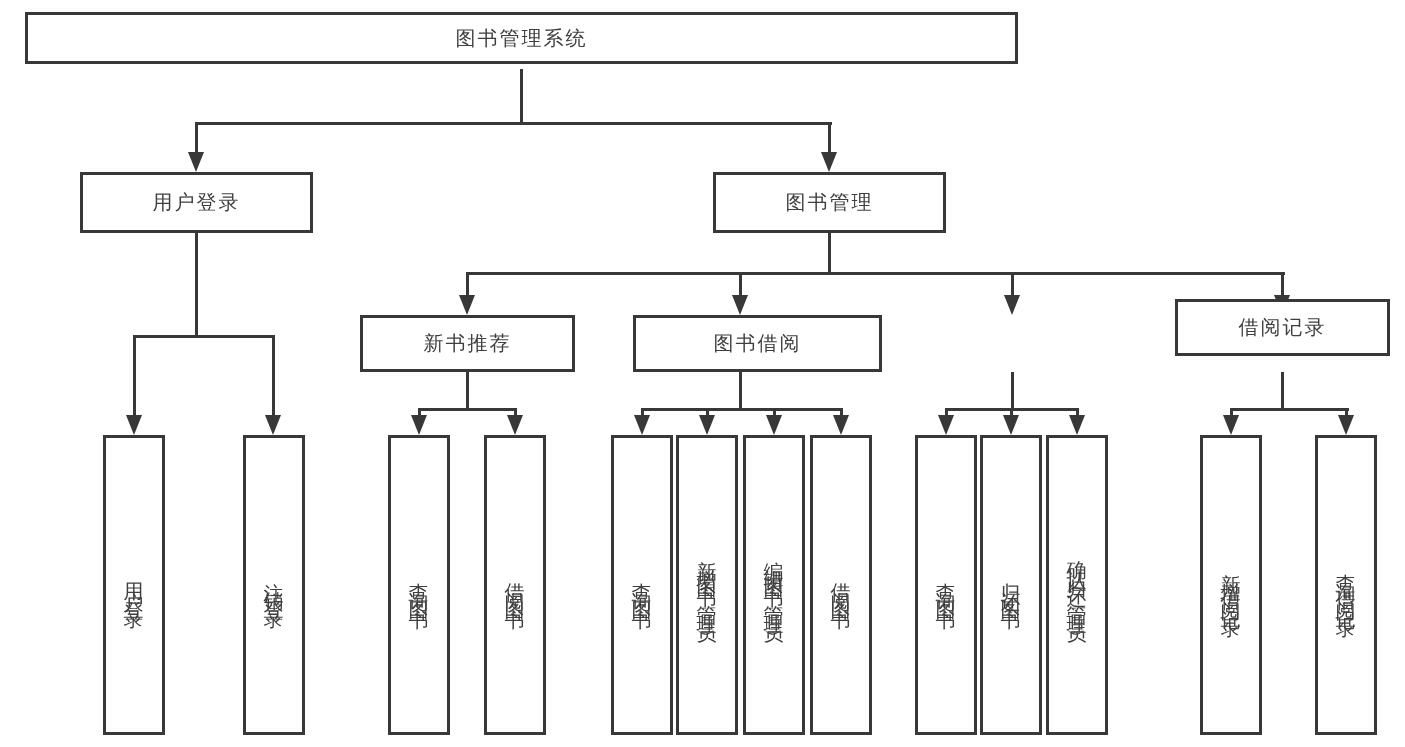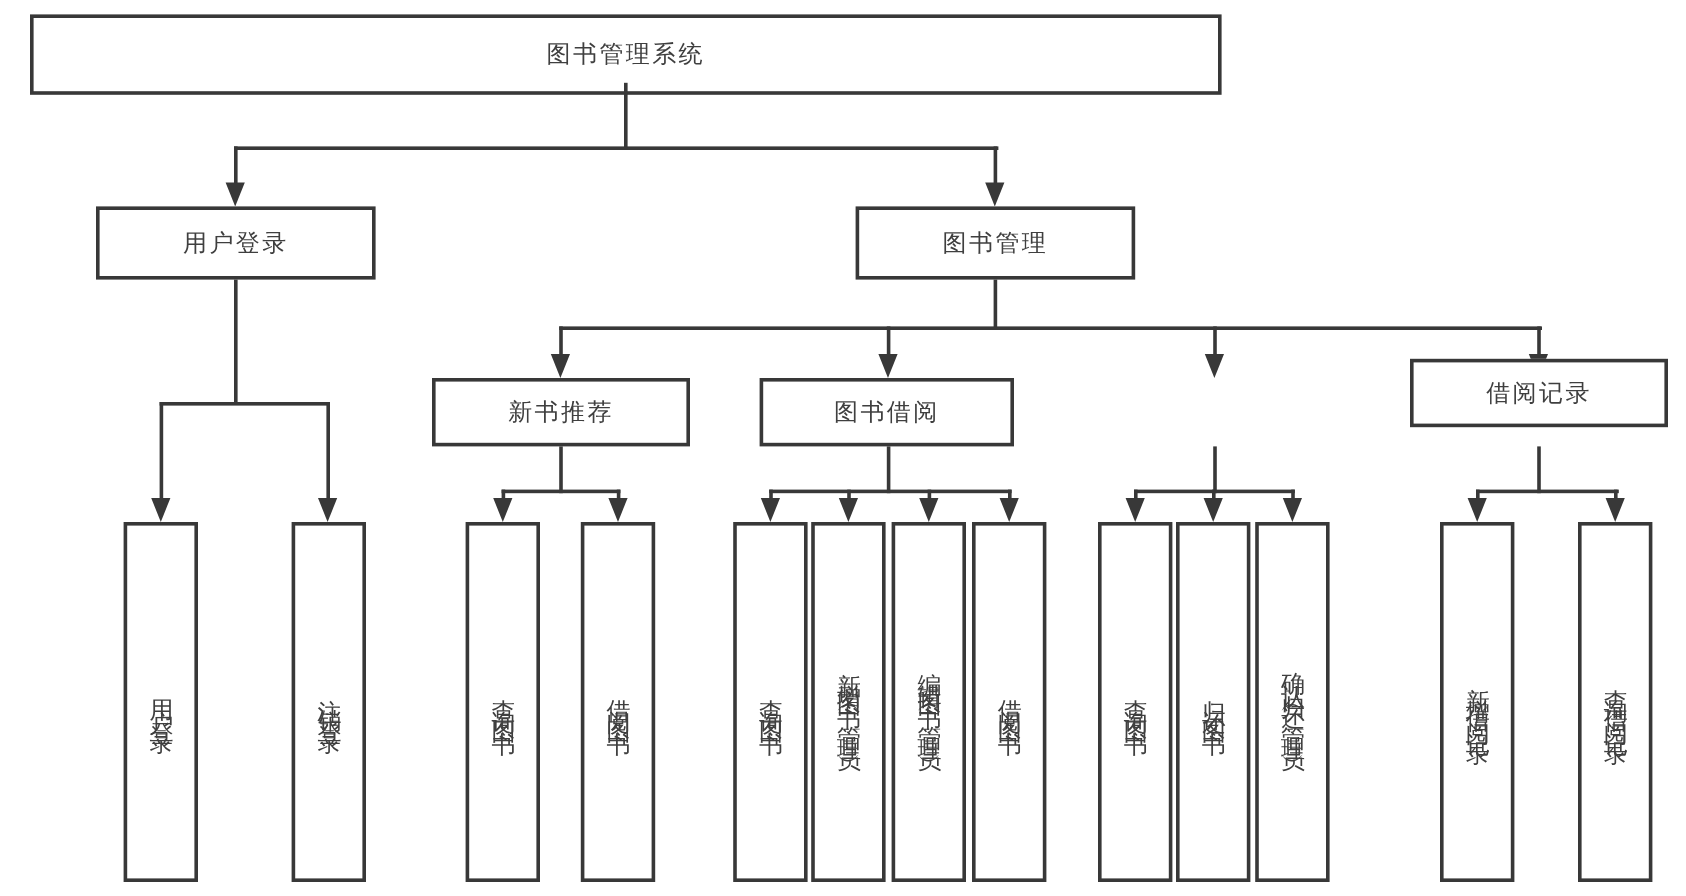--- a/index.html
+++ b/index.html
@@ -45,21 +45,21 @@
     color:#c3c3c3;
     letter-spacing:1px;
     text-shadow:1px 1px 0 #ffffff;
   }
 </style>
 </head>
 <body>
 
 <div id="canvas">
 
-  <div class="node hnode" style="left:25px;top:12px;width:993px;height:67px;">
+  <div class="node hnode" style="left:25px;top:12px;width:993px;height:52px;">
     <span>图书管理系统</span>
   </div>
 
   <div class="line" style="left:520px;top:69px;width:3px;height:56px;"></div>
   <div class="line" style="left:195px;top:122px;width:637px;height:3px;"></div>
   <div class="line" style="left:195px;top:122px;width:3px;height:33px;"></div>
   <div class="arrow" style="left:188px;top:152px;"></div>
   <div class="line" style="left:828px;top:122px;width:3px;height:33px;"></div>
   <div class="arrow" style="left:821px;top:152px;"></div>
 
@@ -84,21 +84,21 @@
   <div class="line" style="left:739px;top:272px;width:3px;height:26px;"></div>
   <div class="arrow" style="left:732px;top:295px;"></div>
   <div class="line" style="left:1011px;top:272px;width:3px;height:26px;"></div>
   <div class="arrow" style="left:1004px;top:295px;"></div>
   <div class="line" style="left:1281px;top:272px;width:3px;height:26px;"></div>
   <div class="arrow" style="left:1274px;top:295px;"></div>
 
   <div class="node hnode" style="left:360px;top:315px;width:215px;height:57px;">
     <span>新书推荐</span>
   </div>
-  <div class="node hnode" style="left:633px;top:315px;width:212px;height:57px;">
+  <div class="node hnode" style="left:633px;top:315px;width:249px;height:57px;">
     <span>图书借阅</span>
   </div>
   <div class="node hnode" style="left:1175px;top:299px;width:215px;height:57px;">
     <span>借阅记录</span>
   </div>
 
   <div class="line" style="left:466px;top:372px;width:3px;height:39px;"></div>
   <div class="line" style="left:418px;top:408px;width:99px;height:3px;"></div>
   <div class="line" style="left:418px;top:408px;width:3px;height:10px;"></div>
   <div class="arrow" style="left:411px;top:415px;"></div>

